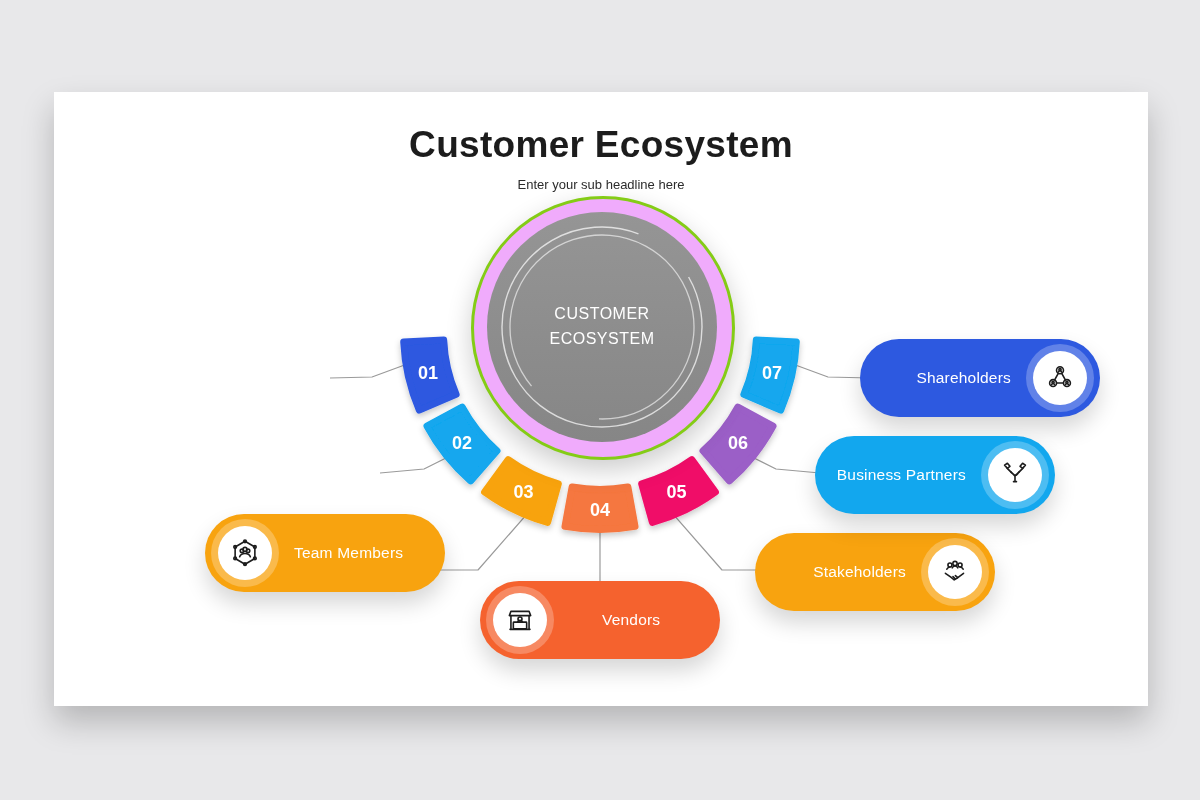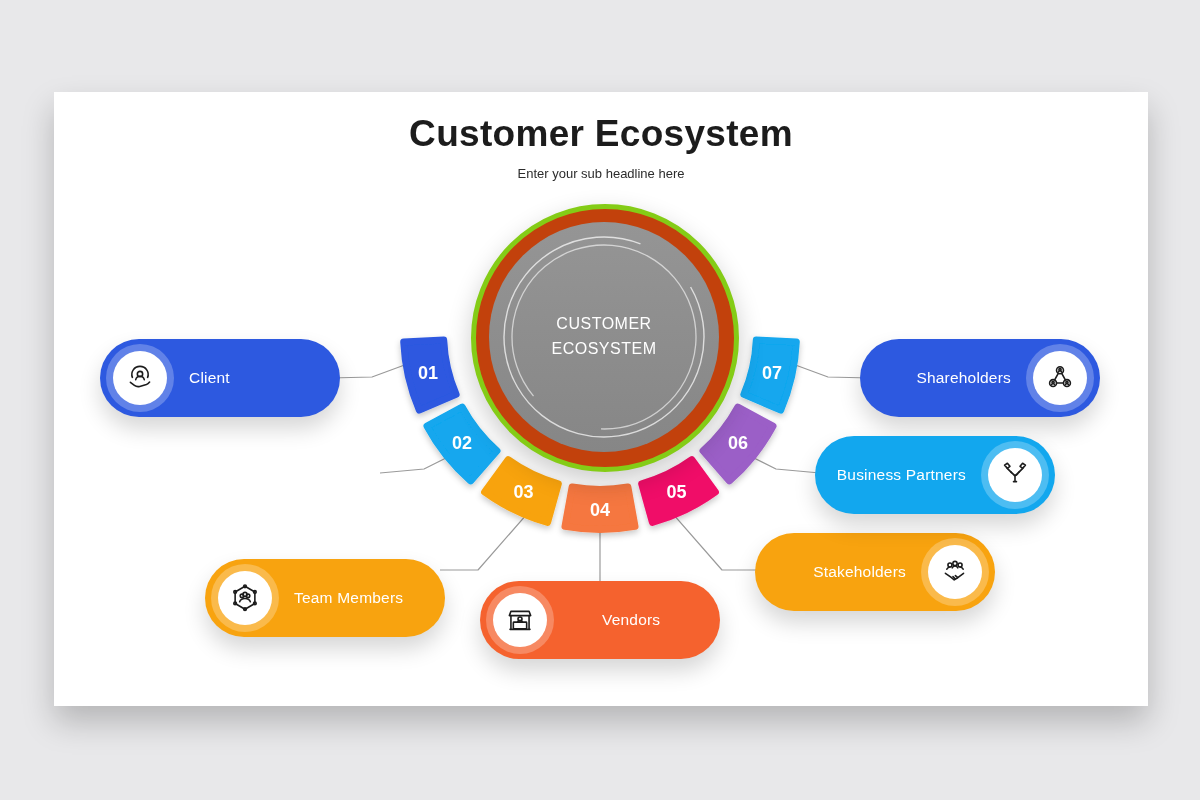--- a/index.html
+++ b/index.html
@@ -7,32 +7,32 @@
     width:1200px;height:800px;position:relative;overflow:hidden;
     background:#e8e8ea;
     font-family:"Liberation Sans", sans-serif;
   }
   .slide{
     position:absolute;left:54px;top:92px;width:1094px;height:614px;
     background:#ffffff;
     box-shadow:0 16px 30px rgba(0,0,0,.22);
   }
   .title{
-    margin:0;padding-top:21px;text-align:center;
+    margin:0;padding-top:32px;text-align:center;
     font-size:37px;font-weight:700;color:#1c1c1c;letter-spacing:.3px;
   }
   .subtitle{
     margin:0;padding-top:11px;text-align:center;
     font-size:13px;color:#2c2c2c;
   }
   .overlay{position:absolute;left:0;top:0;width:1094px;height:614px;pointer-events:none;}
   
   .hub{
-    position:absolute;left:417px;top:112px;width:258px;height:258px;border-radius:50%;
-    background:#c2410c;border:5px solid #84cc16;
+    position:absolute;left:417px;top:104px;width:258px;height:258px;border-radius:50%;
+    background:#f0abfc;border:3px solid #84cc16;
     box-shadow:0 10px 26px rgba(0,0,0,.20);
   }
   .hub-gray{
     position:absolute;left:13px;top:13px;width:230px;height:230px;border-radius:50%;
     background:linear-gradient(180deg,#959595,#868686);
     display:flex;align-items:center;justify-content:center;text-align:center;
   }
   .hub-decor{position:absolute;left:0;top:0;}
   .hub-label{
     position:relative;color:#ffffff;font-size:16px;line-height:1.55;
@@ -50,21 +50,21 @@
     width:54px;height:54px;border-radius:50%;background:#fff;flex:none;
     display:flex;align-items:center;justify-content:center;
     box-shadow:0 0 0 7px rgba(255,255,255,.25);
   }
   .icon-wrap svg{width:32px;height:32px;stroke:#1c1c1c;fill:none;stroke-width:1.2;stroke-linecap:round;stroke-linejoin:round;}
   .pill.left .label{margin-left:22px;}
   .pill.right .label{margin-right:22px;}
   .label{color:#fff;font-size:15.5px;letter-spacing:.2px;white-space:nowrap;}
   #pill-client{left:46px;top:247px;}
   #pill-societies{left:91px;top:344px;}
-  #pill-team{left:151px;top:467px;text-align:right;}
+  #pill-team{left:151px;top:422px;text-align:right;}
   #pill-vendors{left:426px;top:489px;gap:33px;}
   #pill-stakeholders{left:701px;top:441px;}
   #pill-partners{left:761px;top:344px;}
   #pill-shareholders{left:806px;top:247px;}
 </style>
 </head>
 <body>
 
 <div class="slide">
   <h1 class="title">Customer Ecosystem</h1>
@@ -109,31 +109,20 @@
         <circle cx="115" cy="115" r="100" fill="none" stroke="rgba(255,255,255,.7)" stroke-width="1.4" stroke-dasharray="560 68" transform="rotate(-30 115 115)"></circle>
         <circle cx="115" cy="115" r="92" fill="none" stroke="rgba(255,255,255,.6)" stroke-width="1.3" stroke-dasharray="500 78" transform="rotate(140 115 115)"></circle>
       </svg>
       <div class="hub-label">
         <div>CUSTOMER</div>
         <div>ECOSYSTEM</div>
       </div>
     </div>
   </div>
 
-  <div class="pill left" id="pill-client" style="background-color: rgb(45, 89, 224);">
-    <span class="icon-wrap">
-      <svg viewBox="0 0 24 24">
-        <circle cx="12" cy="9" r="2"></circle>
-        <path d="M8.8 13.2c.4-1.6 1.7-2.5 3.2-2.5s2.8.9 3.2 2.5"></path>
-        <path d="M6.3 11.5A6 6 0 0 1 12 3.3a6 6 0 0 1 5.7 8.2"></path>
-        <path d="M4.8 15.2l3 2.3c1.2.9 2.6 1.2 4 .8l5-1.4c.9-.3 1.6-.9 2.4-1.9"></path>
-      </svg>
-    </span>
-    <span class="label">Client</span>
-  </div>
 
 
   <div class="pill left" id="pill-team" style="background-color: rgb(248, 163, 15);">
     <span class="icon-wrap">
       <svg viewBox="0 0 24 24">
         <path d="M12 3.2l7.4 4.3v8.6L12 20.4l-7.4-4.3V7.5z"></path>
         <circle cx="12" cy="3.2" r="1"></circle>
           <circle cx="19.4" cy="7.5" r="1"></circle>
           <circle cx="19.4" cy="16.1" r="1"></circle>
         <circle cx="12" cy="20.4" r="1"></circle>

